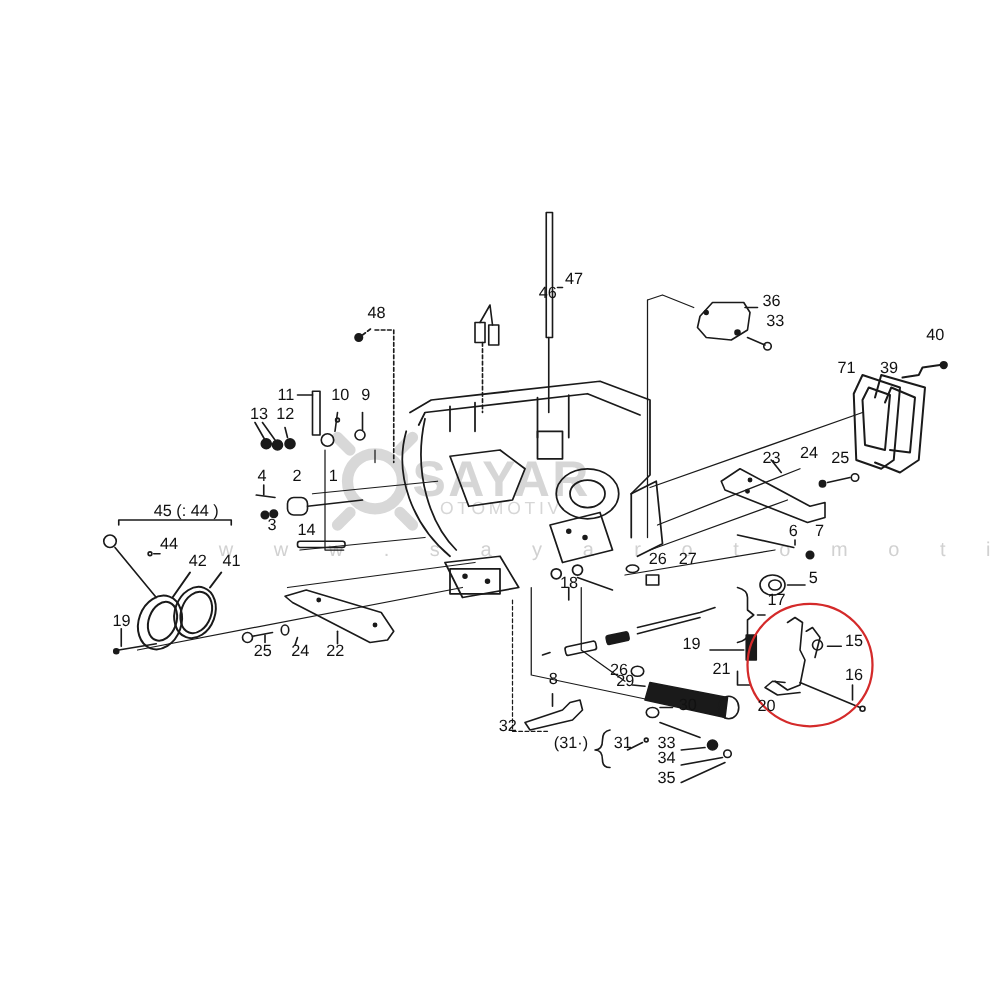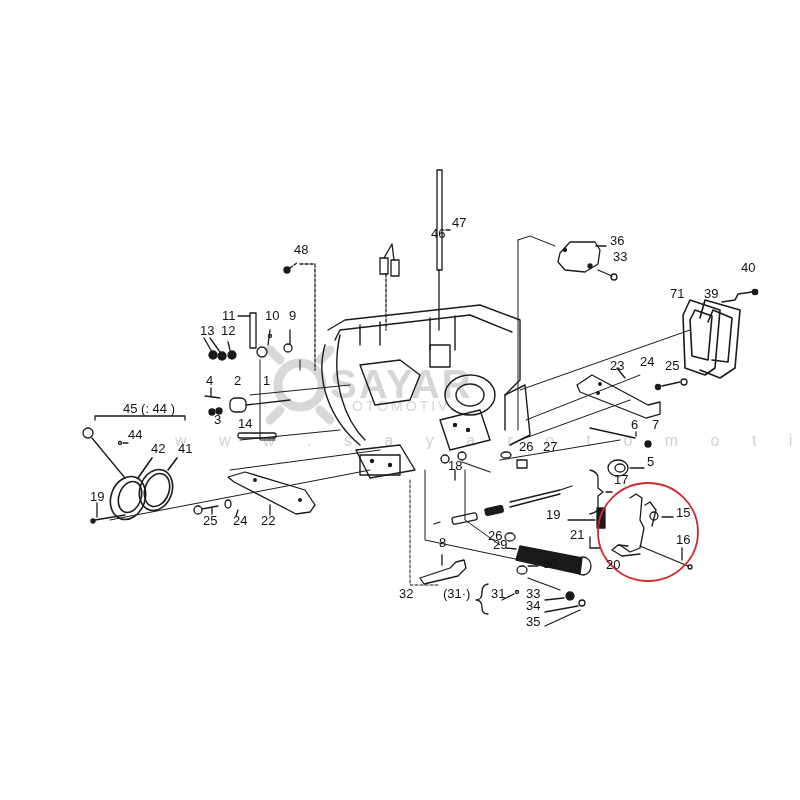--- a/index.html
+++ b/index.html
@@ -299,20 +299,20 @@
       <div class="lbl" style="left: 261px; top: 514px;">22</div>
       <div class="lbl" style="left: 676px; top: 506px;">15</div>
       <div class="lbl" style="left: 546px; top: 508px;">19</div>
       <div class="lbl" style="left: 488px; top: 529px;">26</div>
       <div class="lbl" style="left: 570px; top: 528px;">21</div>
       <div class="lbl" style="left: 676px; top: 533px; text-align: center;">16</div>
       <div class="lbl" style="left: 493px; top: 538px;">29</div>
       <div class="lbl" style="left: 439px; top: 536px;">8</div>
       <div class="lbl" style="left: 543px; top: 557px;">30</div>
       <div class="lbl" style="left: 606px; top: 558px;">20</div>
-      <div class="lbl" style="left: 399px; top: 587px;">32</div>
+      <div class="lbl" style="left: 399px; top: 574px;">32</div>
       <div class="lbl" style="left: 443px; top: 587px;">(31·)</div>
       <div class="lbl" style="left: 491px; top: 587px;">31</div>
       <div class="lbl" style="left: 526px; top: 587px;">33</div>
       <div class="lbl" style="left: 526px; top: 599px;">34</div>
       <div class="lbl" style="left: 526px; top: 615px;">35</div>
     </div>
 </div>
 
 </body></html>

